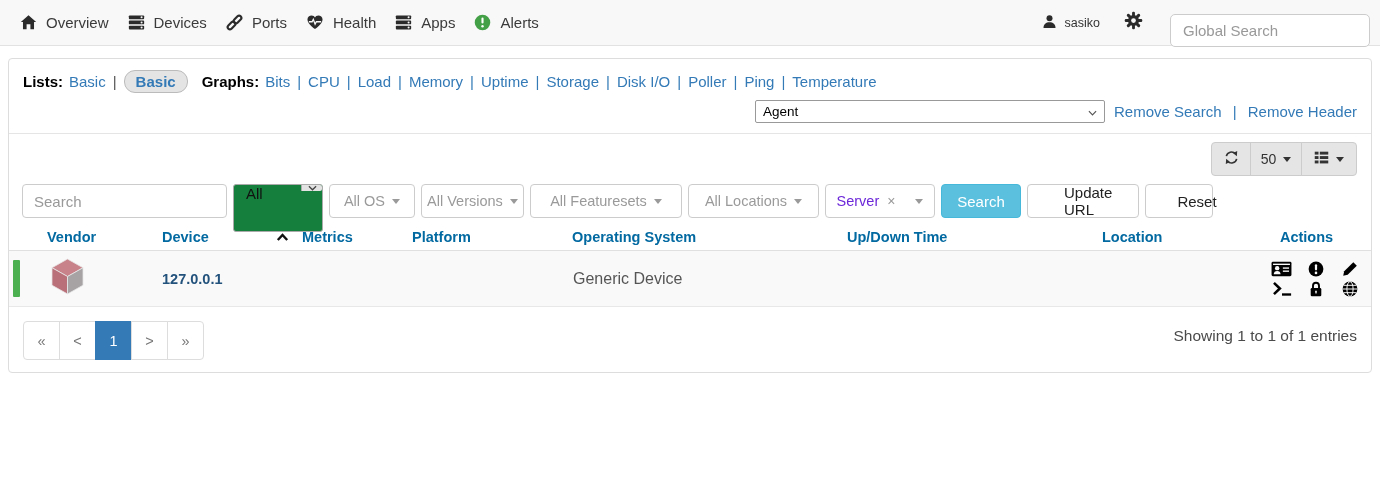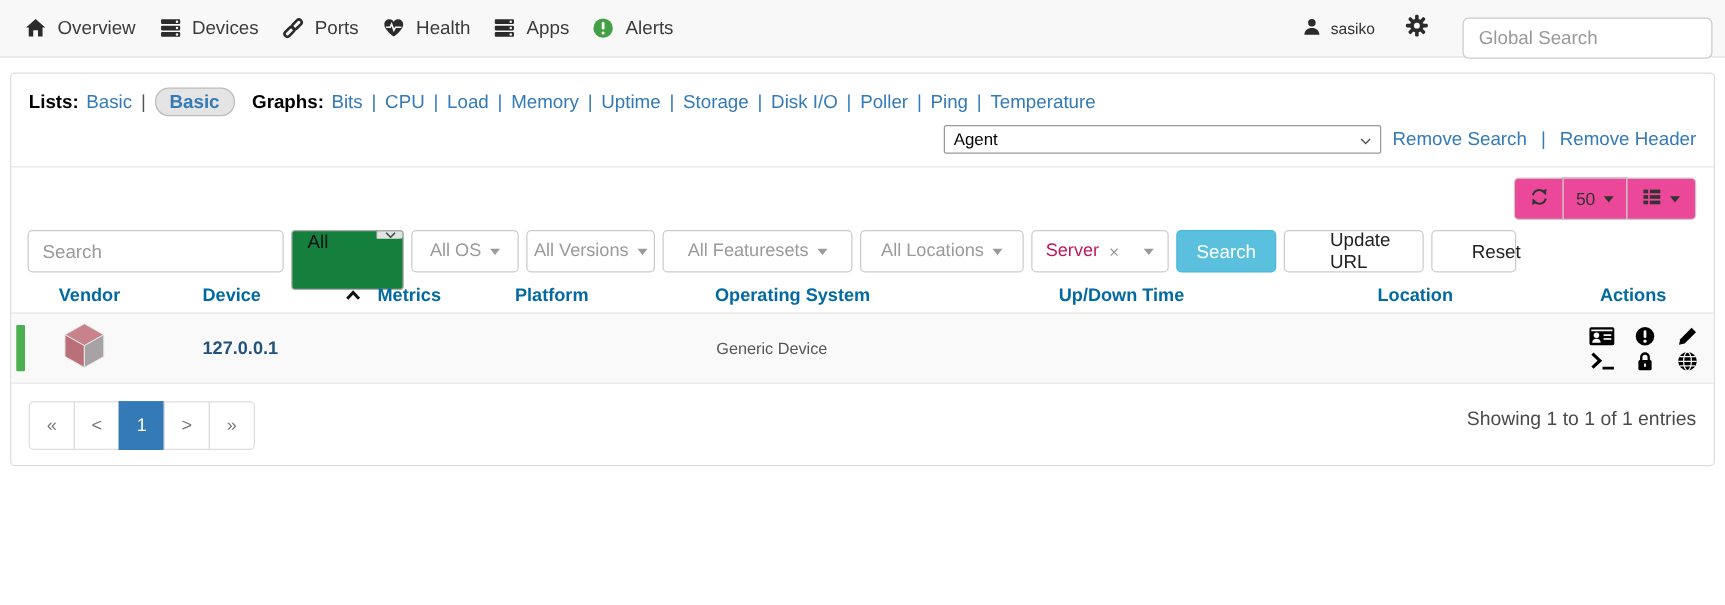--- a/index.html
+++ b/index.html
@@ -35,21 +35,21 @@
   .heading-line2 { display:flex; align-items:center; justify-content:flex-end;
     margin-top:7px; }
   .slim-select { width:350px; height:23px; border:1px solid #999; border-radius:2px;
     background:#fff; display:flex; align-items:center; justify-content:space-between;
     padding:0 7px; font-size:13.5px; color:#000; margin-right:9px; cursor:pointer; }
   .remove-links { font-size:15px; white-space:nowrap; }
 
   
   .toolbar-row { display:flex; justify-content:flex-end; padding:8px 14px 0; }
   .btn-group { display:flex; }
-  .tb-btn { height:34px; background:#ec4899; border:1px solid #ccc; margin-left:-1px;
+  .tb-btn { height:34px; background:#e5e5e5; border:1px solid #ccc; margin-left:-1px;
     display:flex; align-items:center; justify-content:center; gap:7px;
     font-size:14px; color:#333; cursor:pointer; }
   .tb-btn:first-child { border-radius:4px 0 0 4px; margin-left:0; }
   .tb-btn:last-child { border-radius:0 4px 4px 0; }
 
   .caret { width:0; height:0; border-left:4px solid transparent;
     border-right:4px solid transparent; border-top:5px solid currentColor;
     display:inline-block; }
 
   
@@ -81,21 +81,21 @@
     border-bottom:1px solid #e0e0e0; }
   .t-head .h-cell { padding-left:5px; }
   .h-metrics { display:flex; align-items:center; gap:13px; padding-left:9px; }
   .h-actions { text-align:center; padding-left:0 !important; }
   .t-row { height:56px; background:#f9f9f9; border-bottom:1px solid #e8e8e8; }
   .status-bar { width:7px; height:37px; background:#4caf50; border-radius:1px;
     margin-left:4px; }
   .vendor-cell { padding-left:9px; }
   .device-link { font-weight:bold; color:#23527c; font-size:14.5px;
     text-decoration:none; padding-left:5px; cursor:pointer; }
-  .os-cell { font-size:13px; color:#555; padding-left:6px; }
+  .os-cell { font-size:16px; color:#555; padding-left:6px; }
   .actions-cell { display:flex; flex-direction:column; gap:4px;
     align-items:flex-end; padding-right:11px; }
   .action-line { display:flex; gap:13px; }
   .action-icon { width:21px; height:16px; display:flex; align-items:center;
     justify-content:center; color:#000; cursor:pointer; }
 
   
   .pager-row { display:flex; justify-content:space-between; align-items:flex-start;
     padding:14px 14px 0; }
   .pager { display:flex; }
@@ -292,21 +292,21 @@
     </div>
     <div class="f-btn f-muted" style="width:152px">
       <span>All Featuresets</span>
       <span class="caret"></span>
     </div>
     <div class="f-btn f-muted" style="width:131px">
       <span>All Locations</span>
       <span class="caret"></span>
     </div>
     <div class="f-btn" style="width:110px">
-      <span style="color:#be185d">Server</span>
+      <span style="color:#6d28d9">Server</span>
         <span class="tag-x">×</span>
       <span class="caret server-caret"></span>
     </div>
     <div class="f-btn search-btn" style="width:80px">
       <span>Search</span>
     </div>
     <div class="f-btn f-dark" style="width:112px">
       <span>Update URL</span>
     </div>
     <div class="f-btn f-dark" style="width:68px">

